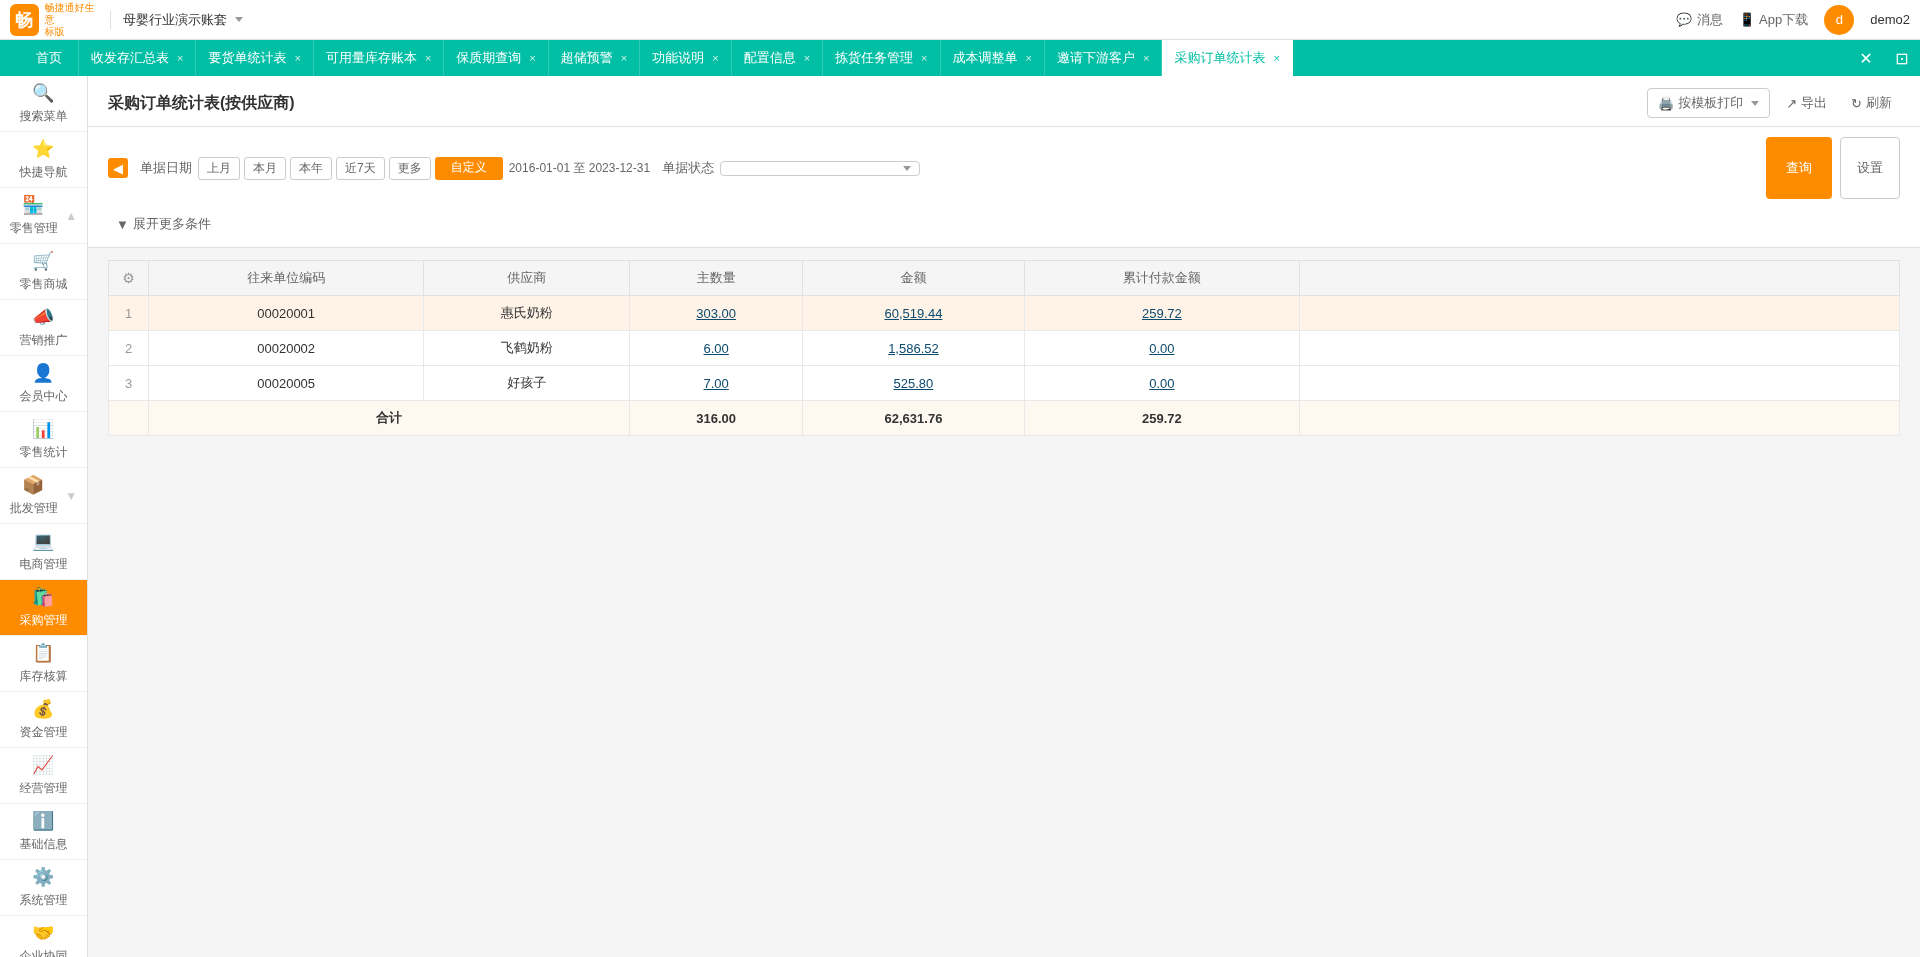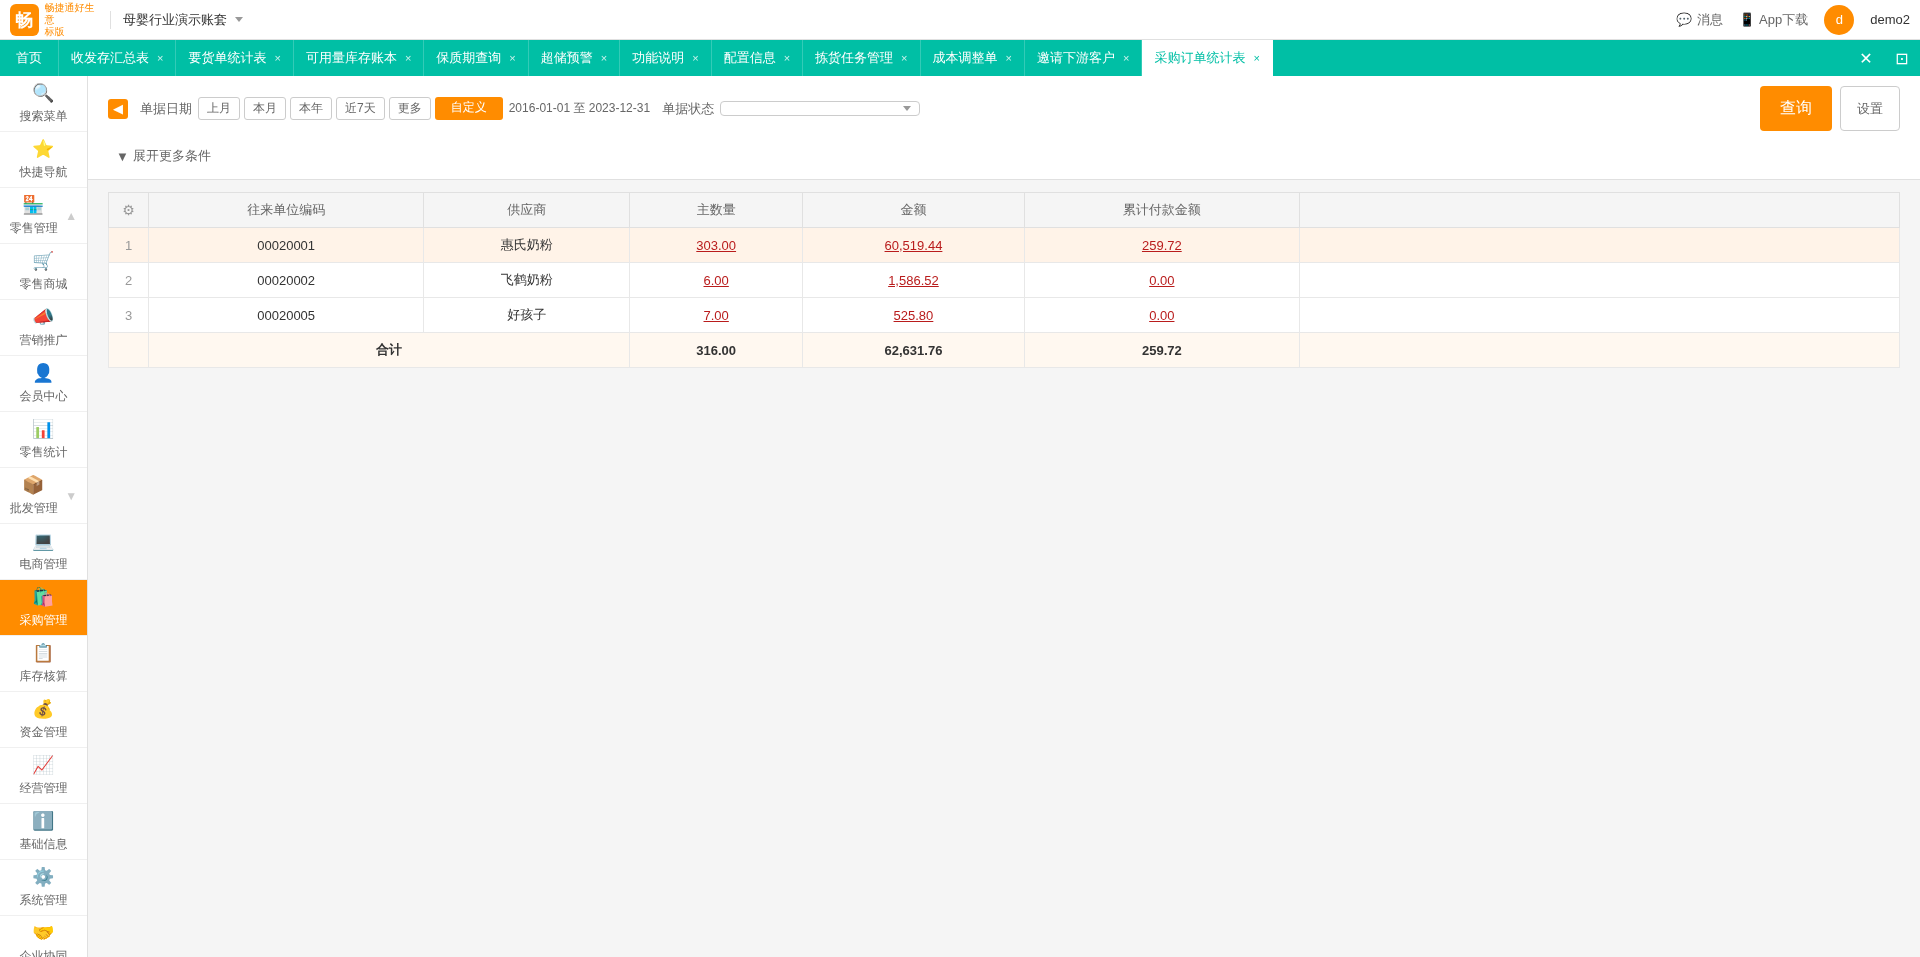--- a/index.html
+++ b/index.html
@@ -33,21 +33,21 @@
       display: flex; align-items: center; gap: 4px; cursor: pointer; color: #666; font-size: 13px;
     }
     .avatar {
       width: 30px; height: 30px; border-radius: 50%; background: #ff8c00;
       display: flex; align-items: center; justify-content: center; color: #fff; font-size: 13px;
     }
 
     
     .nav-tabs {
       display: flex; align-items: center; background: #00bfa5; height: 36px;
-      flex-shrink: 0; overflow: hidden;
+      flex-shrink: 0; overflow: hidden; padding-left: 20px;
     }
     .nav-tab {
       display: flex; align-items: center; padding: 0 12px; height: 100%;
       color: #fff; font-size: 13px; cursor: pointer; white-space: nowrap;
       border-right: 1px solid rgba(255,255,255,0.2); gap: 4px; flex-shrink: 0;
     }
     .nav-tab.active { background: #fff; color: #00bfa5; }
     .nav-tab .close-x { font-size: 11px; color: rgba(255,255,255,0.8); margin-left: 4px; }
     .nav-tab.active .close-x { color: #00bfa5; }
     .nav-tab-home { padding: 0 16px; }
@@ -107,40 +107,40 @@
     }
     .filter-input {
       border: 1px solid #ccc; border-radius: 4px; padding: 4px 8px; font-size: 13px;
       min-width: 200px; color: #333; background: #fff;
     }
     .expand-more {
       display: flex; align-items: center; gap: 4px; color: #666; cursor: pointer; font-size: 13px;
       padding: 4px 8px; margin-top: 6px;
     }
     .btn-query {
-      background: #ff8c00; color: #fff; border: none; padding: 12px 20px;
-      border-radius: 4px; cursor: pointer; font-size: 16px;
+      background: #ff8c00; color: #fff; border: none; padding: 22px 20px;
+      border-radius: 4px; cursor: pointer; font-size: 13px;
     }
     .btn-setting {
       background: #fff; color: #666; border: 1px solid #ccc; padding: 6px 16px;
       border-radius: 4px; cursor: pointer; font-size: 13px;
     }
     .filter-more { color: #999; cursor: pointer; font-size: 16px; }
 
     
     .table-area { flex: 1; overflow: auto; padding: 0 20px; background: #f5f5f5; }
     .data-table { width: 100%; border-collapse: collapse; background: #fff; margin-top: 12px; }
     .data-table th {
       background: #f5f5f5; border: 1px solid #e0e0e0; padding: 8px 12px;
       font-size: 13px; color: #666; font-weight: normal; text-align: center;
     }
     .data-table td {
       border: 1px solid #e8e8e8; padding: 8px 12px; font-size: 13px; text-align: center;
     }
-    .data-table .text-link { color: #b91c1c; text-decoration: underline; cursor: pointer; }
+    .data-table .text-link { color: #0c4a6e; text-decoration: underline; cursor: pointer; }
     .row-highlighted td { background: #fff3e8; }
     .row-num { color: #999; }
     .settings-icon { color: #999; font-size: 14px; cursor: pointer; }
 
     
     .total-row td { background: #fff8f0; font-weight: bold; }
 
     .chevron-down { display: inline-block; width: 0; height: 0; border-left: 4px solid transparent; border-right: 4px solid transparent; border-top: 5px solid #999; vertical-align: middle; margin-left: 4px; }
   </style>
 </head>
@@ -297,20 +297,38 @@
     </div>
     <div class="sidebar-item">
       <span class="si-icon">🤝</span>
       <span>企业协同</span>
     </div>
 
   </div>
 
   <div class="content-area">
 
+    <div class="page-header">
+      <span class="page-title">采购订单统计表(按供应商)</span>
+      <div class="page-actions">
+        <button class="btn-template">
+          <span>🖨️</span>
+          <span>按模板打印</span>
+          <span class="chevron-down"></span>
+        </button>
+        <button class="btn-export">
+          <span>↗</span>
+          <span>导出</span>
+        </button>
+        <button class="btn-refresh">
+          <span>↻</span>
+          <span>刷新</span>
+        </button>
+      </div>
+    </div>
 
     <div class="filter-bar">
       <div class="filter-row">
 
         <div style="background:#ff8c00;color:#fff;width:20px;height:20px;display:flex;align-items:center;justify-content:center;border-radius:3px;cursor:pointer;flex-shrink:0;">◀</div>
 
         <div class="filter-group">
           <span class="filter-label">单据日期</span>
           <div class="filter-date-btns">
             <button class="date-btn">上月</button>

